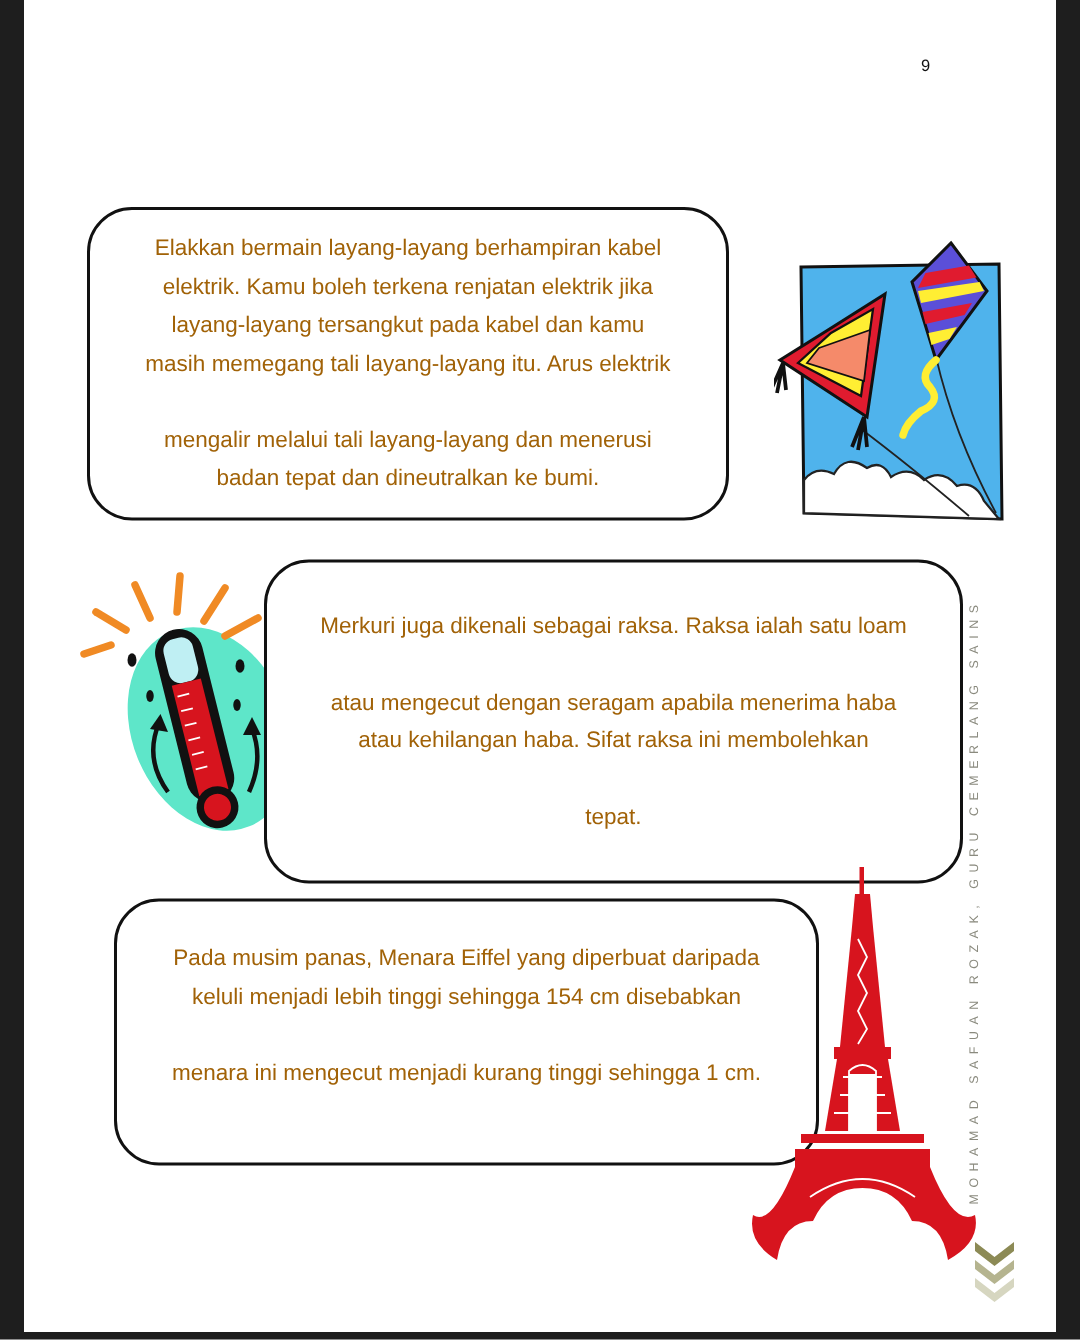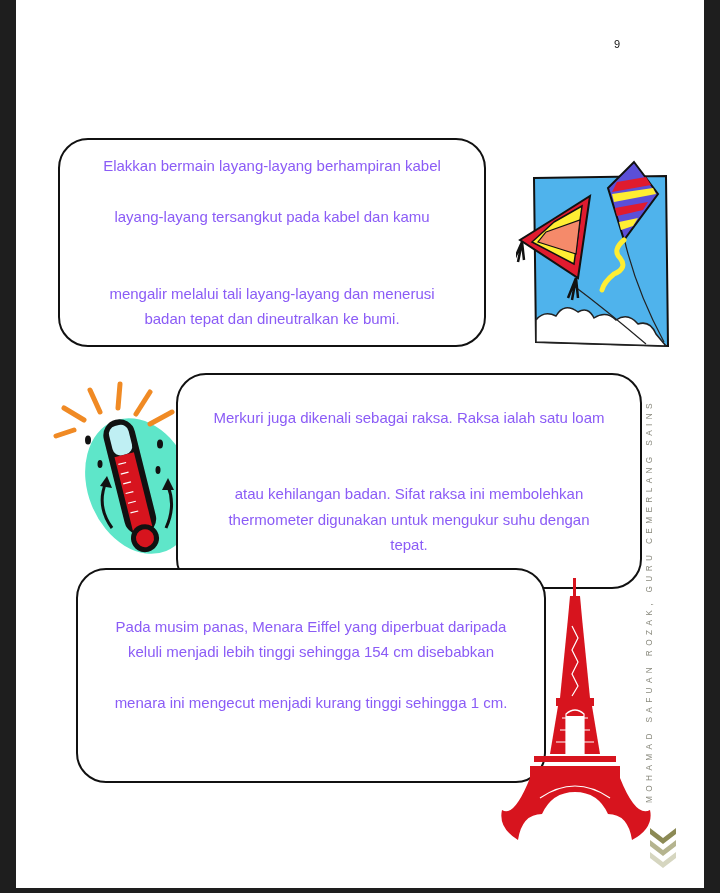--- a/index.html
+++ b/index.html
@@ -19,28 +19,28 @@
       font-size: 11px; color: #111;
     }
     .textbox {
       position: absolute;
       border: 2.5px solid #111;
       border-radius: 30px;
       background: #fff;
       box-sizing: border-box;
       display: flex; align-items: center; justify-content: center;
       text-align: center;
-      color: #8b5cf6;
+      color: #a16207;
       font-size: 15px;
       line-height: 25.5px;
     }
     .textbox p { margin: 0; }
     #box1 { left: 42px; top: 138px; width: 428px; height: 209px; padding: 8px 14px 8px 14px; }
     #box2 { left: 160px; top: 373px; width: 466px; height: 216px; padding: 6px 18px 6px 18px; }
-    #box3 { left: 60px; top: 568px; width: 470px; height: 215px; padding: 0 12px 22px 12px; }
+    #box3 { left: 60px; top: 599px; width: 470px; height: 178px; padding: 0 12px 22px 12px; }
 
     .illus { position: absolute; }
     #kite-illus { left: 500px; top: 150px; width: 160px; height: 200px; }
     #thermo-illus { left: 34px; top: 378px; width: 150px; height: 182px; }
     #eiffel-illus { left: 484px; top: 578px; width: 160px; height: 280px; }
 
     .side-author {
       position: absolute;
       left: 628px; top: 803px;
       transform-origin: left top;
@@ -55,23 +55,23 @@
 </head>
 <body>
 
 <div class="page">
 
   <div class="page-number">9</div>
 
   <div class="textbox" id="box1">
     <p>
       <span>Elakkan bermain layang-layang berhampiran kabel</span><br>
-      <br>
+      <span>elektrik. Kamu boleh terkena renjatan elektrik jika</span><br>
       <span>layang-layang tersangkut pada kabel dan kamu</span><br>
-      <br>
+      <span>masih memegang tali layang-layang itu. Arus elektrik</span><br>
       <br>
       <span>mengalir melalui tali layang-layang dan menerusi</span><br>
       <span>badan tepat dan dineutralkan ke bumi.</span>
     </p>
   </div>
 
   <svg class="illus" id="kite-illus" viewBox="0 0 160 200">
 
     <path d="M18 28 L150 26 L152 196 L20 192 Z" fill="#4fb3ec" stroke="#111" stroke-width="2"></path>
 
@@ -135,23 +135,23 @@
       <path d="M116 150 Q126 128 118 108"></path>
     </g>
     <path d="M50 108 L57 98 L62 110 Z" fill="#111"></path>
     <path d="M112 112 L118 100 L124 112 Z" fill="#111"></path>
   </svg>
 
   <div class="textbox" id="box2">
     <p>
       <span>Merkuri juga dikenali sebagai raksa. Raksa ialah satu loam</span><br>
       <br>
+      <span>atau mengecut dengan seragam apabila menerima haba</span><br>
+      <span>atau kehilangan haba. Sifat raksa ini membolehkan</span><br>
       <br>
-      <span>atau kehilangan badan. Sifat raksa ini membolehkan</span><br>
-      <span>thermometer digunakan untuk mengukur suhu dengan</span><br>
       <span>tepat.</span>
     </p>
   </div>
 
   <div class="textbox" id="box3">
     <p>
       <span>Pada musim panas, Menara Eiffel yang diperbuat daripada</span><br>
       <span>keluli menjadi lebih tinggi sehingga 154 cm disebabkan</span><br>
       <br>
       <span>menara ini mengecut menjadi kurang tinggi sehingga 1 cm.</span>

